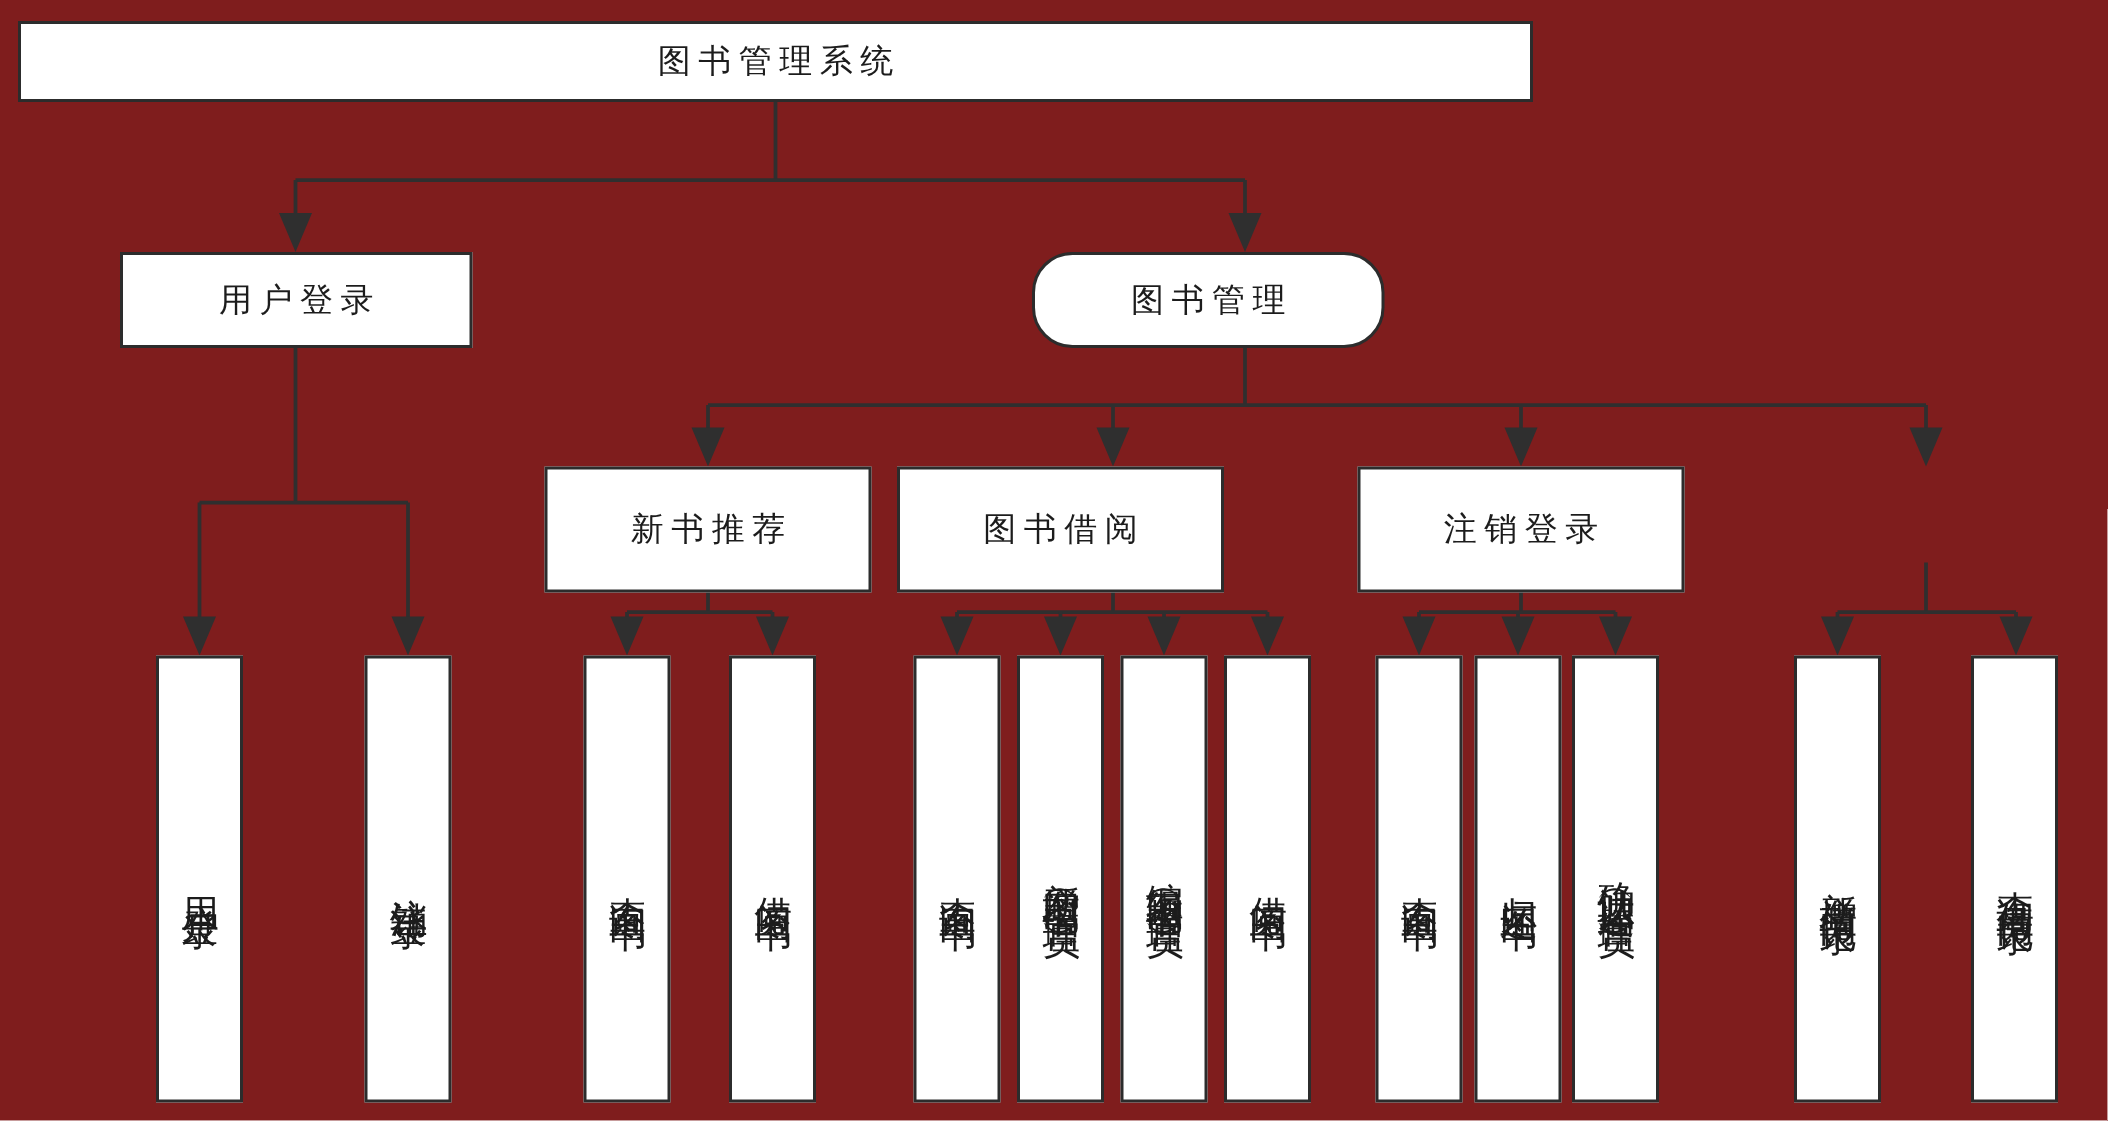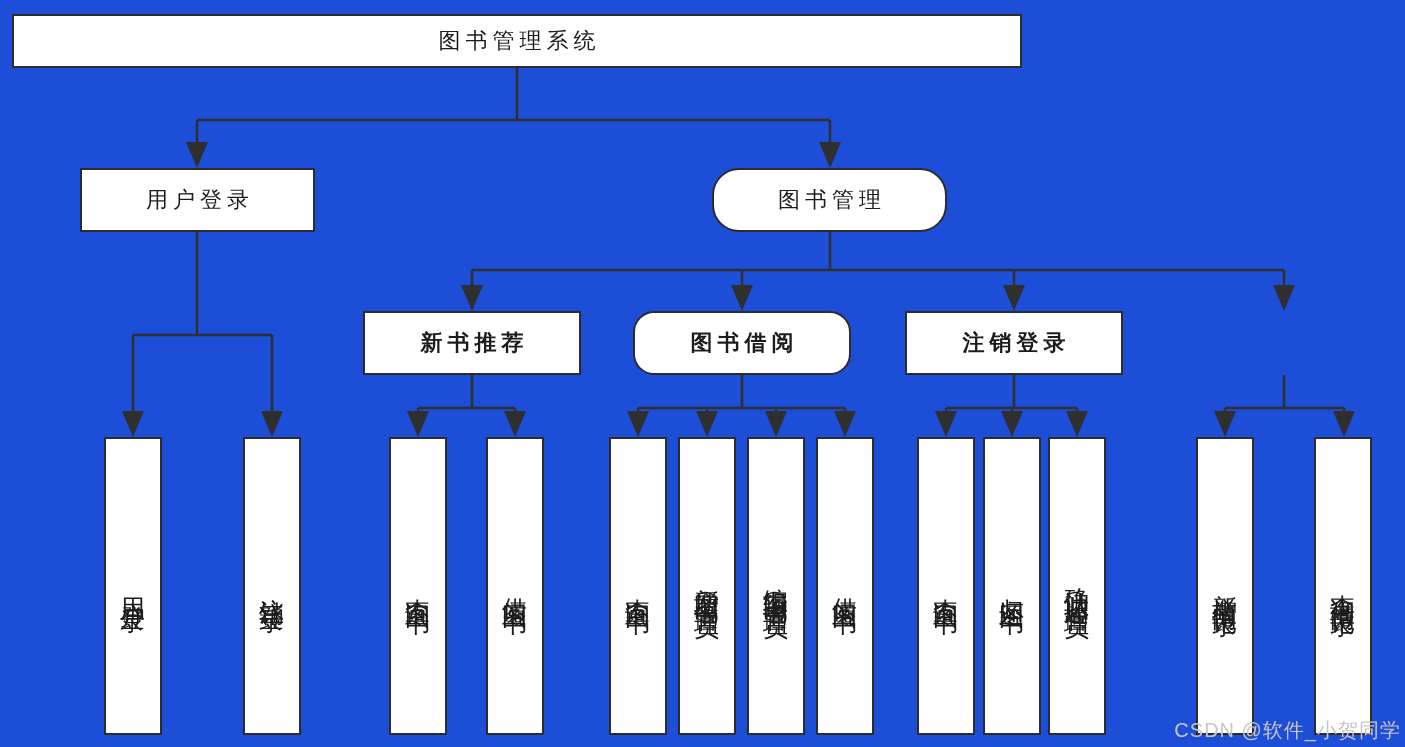--- a/index.html
+++ b/index.html
@@ -2,21 +2,21 @@
 <html><head>
 <meta charset="utf-8">
 <style>
   html, body { margin: 0; padding: 0; background: #ffffff; }
   body { font-family: "Liberation Sans", sans-serif; }
 
   .canvas {
     position: relative;
     width: 1405px;
     height: 747px;
-    background: #1d4ed8;
+    background: #7f1d1d;
     overflow: hidden;
   }
 
   .wires {
     position: absolute;
     left: 0; top: 0;
     width: 1405px; height: 747px;
     pointer-events: none;
   }
   .wires line { stroke: #2f2f2f; stroke-width: 2.5; }
@@ -36,21 +36,21 @@
 
   .node.h-node {
     font-size: 22px;
     letter-spacing: 5px;
     text-indent: 5px; 
     white-space: nowrap;
   }
 
   .node.root-node   { left: 12px;  top: 14px;  width: 1010px; height: 54px; }
   .node.lvl2        { top: 168px; height: 64px; width: 235px; }
-  .node.lvl3        { top: 311px; height: 64px; width: 218px; font-weight: bold; }
+  .node.lvl3        { top: 311px; height: 84px; width: 218px; }
   .node.leaf {
     top: 437px; height: 298px; width: 58px;
     font-size: 25px;
     letter-spacing: 4px;
     writing-mode: vertical-rl;
     text-orientation: mixed;
     line-height: 58px;
   }
 
   .watermark {
@@ -127,39 +127,38 @@
     <line x1="1225" y1="408" x2="1344" y2="408"></line>
     <line x1="1225" y1="408" x2="1225" y2="413"></line>
       <polygon points="1214,411 1236,411 1225,437"></polygon>
     <line x1="1344" y1="408" x2="1344" y2="413"></line>
       <polygon points="1333,411 1355,411 1344,437"></polygon>
   </svg>
 
   <div class="node root-node h-node">图书管理系统</div>
 
   <div class="node lvl2 h-node" style="left:80px;">用户登录</div>
-  <div class="node lvl2 h-node" style="left:712px;border-radius:27px;">图书管理</div>
+  <div class="node lvl2 h-node" style="left:688px;border-radius:27px;">图书管理</div>
 
   <div class="node lvl3 h-node" style="left:363px;">新书推荐</div>
-  <div class="node lvl3 h-node" style="left:633px;border-radius:21px;">图书借阅</div>
+  <div class="node lvl3 h-node" style="left:598px;">图书借阅</div>
   <div class="node lvl3 h-node" style="left:905px;">注销登录</div>
 
   <div class="node leaf" style="left:104px;">用户登录</div>
   <div class="node leaf" style="left:243px;">注销登录</div>
 
   <div class="node leaf" style="left:389px;">查询图书</div>
   <div class="node leaf" style="left:486px;">借阅图书</div>
 
   <div class="node leaf" style="left:609px;">查询图书</div>
   <div class="node leaf" style="left:678px;">新增图书（管理员）</div>
   <div class="node leaf" style="left:747px;">编辑图书（管理员）</div>
   <div class="node leaf" style="left:816px;">借阅图书</div>
 
   <div class="node leaf" style="left:917px;">查询图书</div>
   <div class="node leaf" style="left:983px;">归还图书</div>
   <div class="node leaf" style="left:1048px;">确认归还（管理员）</div>
 
   <div class="node leaf" style="left:1196px;">新增借阅记录</div>
   <div class="node leaf" style="left:1314px;">查询借阅记录</div>
 
-  <div class="watermark">CSDN @软件_小贺同学</div>
 
 </div>
 
 </body></html>

